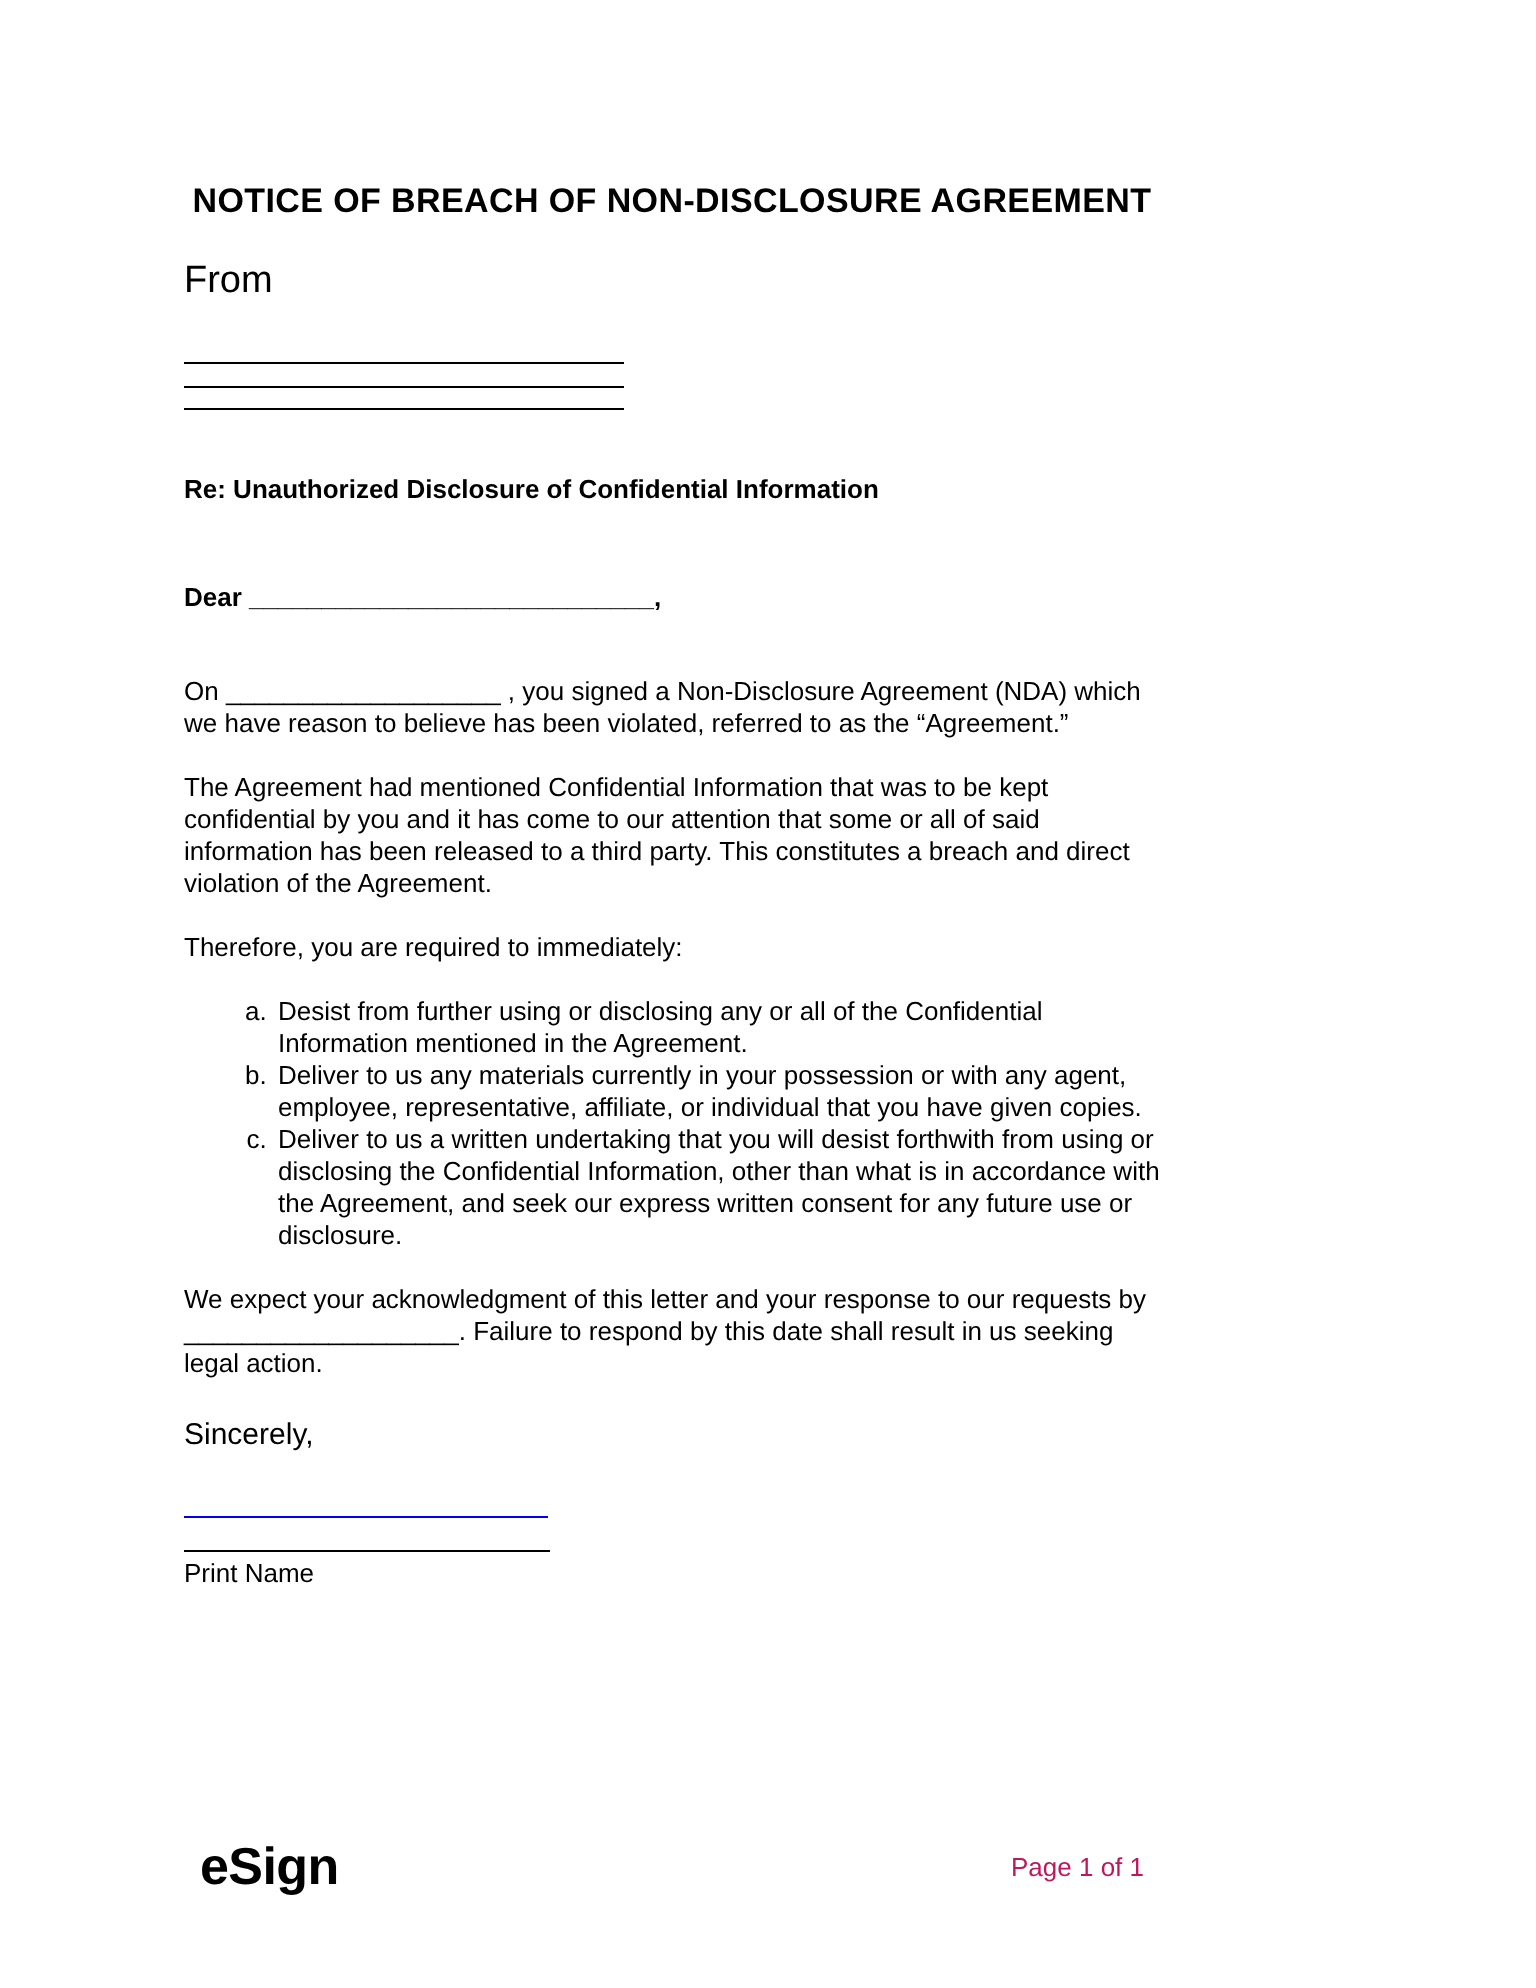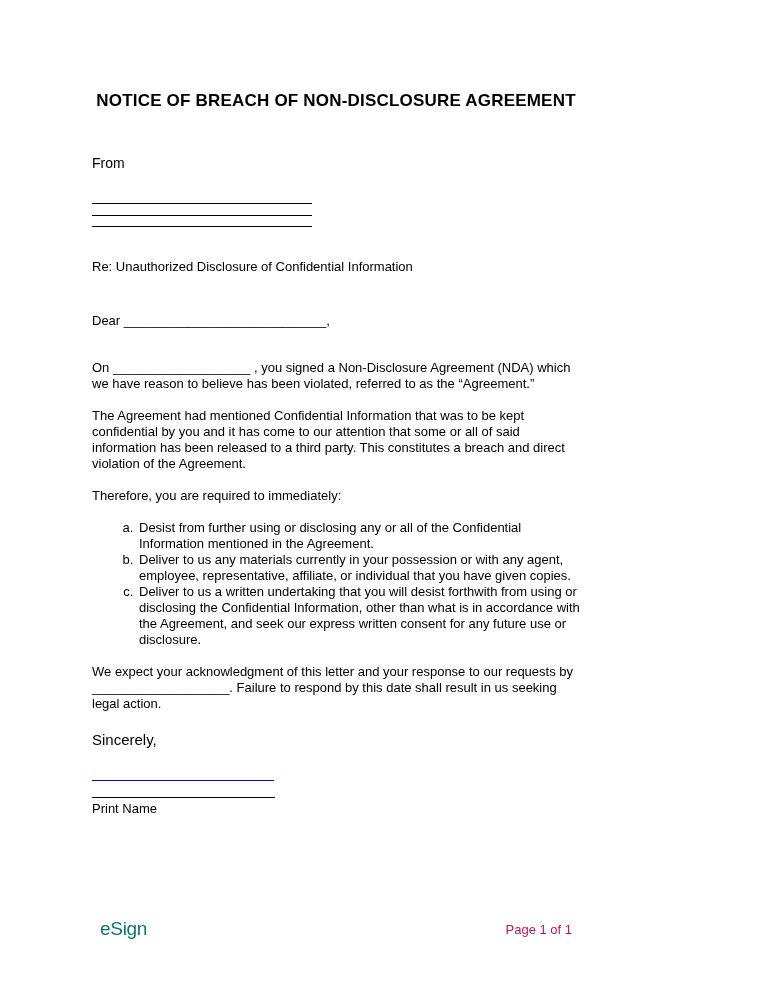--- a/index.html
+++ b/index.html
@@ -25,46 +25,47 @@
     font-weight: bold;
     text-align: center;
     line-height: 22px;
     letter-spacing: 0.2px;
   }
   .body-text {
     font-size: 13px;
     line-height: 16px;
   }
   .from-label {
-    margin-top: 43px;
-    font-size: 14px;
+    margin-top: 21px;
+    font-size: 19px;
     line-height: 16px;
   }
   .from-lines { margin-top: 31px; }
   .blank-line {
     width: 220px;
     height: 11.5px;
     border-bottom: 1.5px solid #000000;
   }
   .blank-line:first-child { height: 2px; }
   .date-row {
     margin-top: 24px;
     font-size: 13px;
     line-height: 16px;
   }
   .subject-line {
     margin-top: 32px;
     font-size: 13px;
-    font-weight: normal;
+    font-weight: bold;
     line-height: 16px;
   }
   .salutation {
     margin-top: 38px;
     font-size: 13px;
     line-height: 16px;
+    font-weight: bold;
   }
   .para { margin: 16px 0; }
   .para-first { margin-top: 31px; }
   ol.demand-list {
     margin: 0 0;
     padding-left: 45px;
     list-style-type: lower-alpha;
     font-size: 13px;
     line-height: 16px;
   }
@@ -95,23 +96,23 @@
   .footer {
     position: absolute;
     top: 918px;
     left: 100px;
     right: 100px;
     display: flex;
     justify-content: space-between;
     align-items: center;
   }
   .footer-logo {
-    font-size: 19px;
-    font-weight: normal;
-    color: #0f766e;
+    font-size: 26px;
+    font-weight: bold;
+    color: #000000;
     letter-spacing: -0.3px;
   }
   .footer-page {
     font-size: 13px;
     color: #be185d;
   }
 </style>
 </head>
 <body>
 

